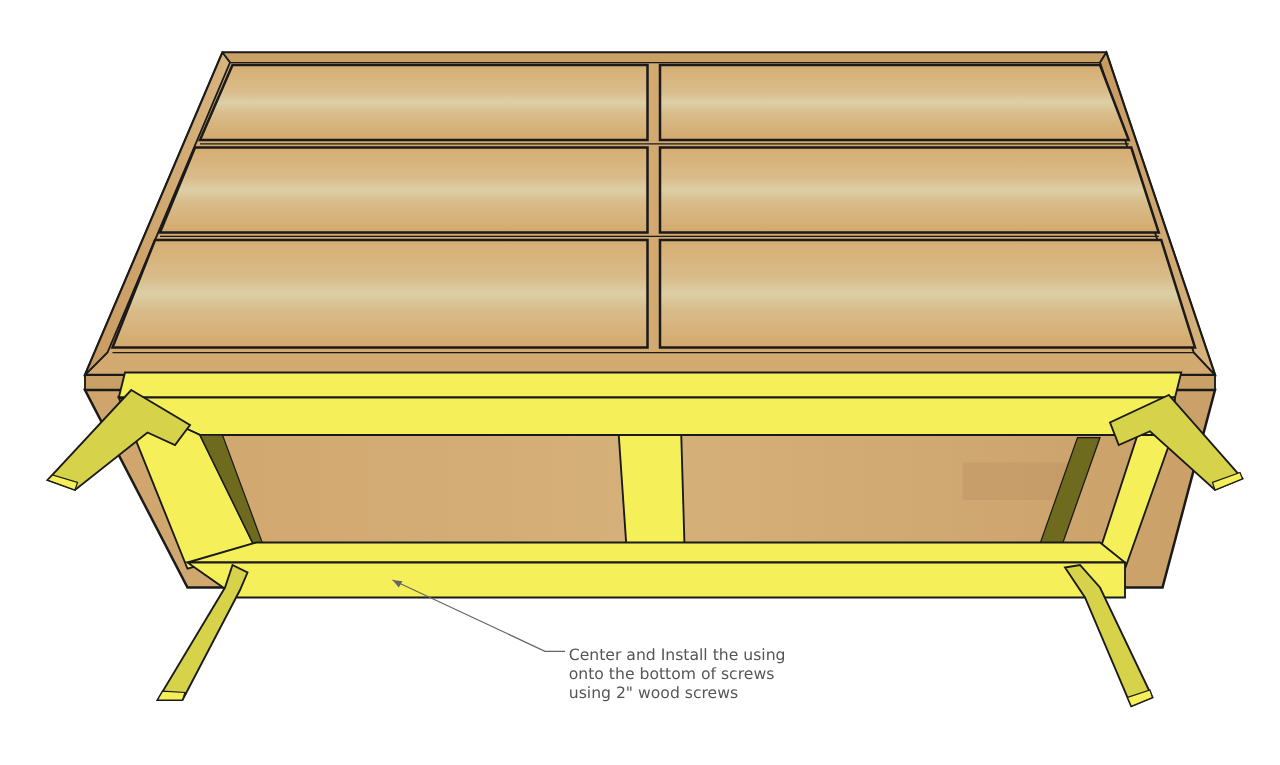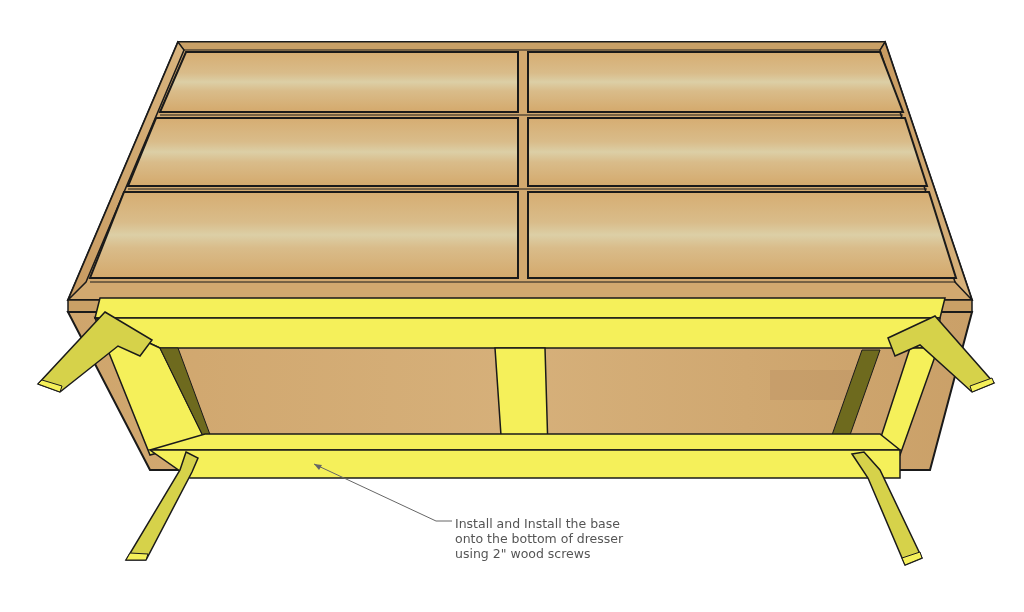--- a/index.html
+++ b/index.html
@@ -105,16 +105,16 @@
     </g>
   </g>
 
   <g>
     <polyline points="314,464 436,521 452,521" fill="none" stroke="#666666" stroke-width="1"></polyline>
     <polygon points="314,464 322,465 319,470" fill="#666666"></polygon>
   </g>
 </svg>
 
 <div class="callout">
-  <div>Install and Install the base</div>
-  <div>onto the bottom of dresser</div>
+  <div>Center and Install the using</div>
+  <div>onto the bottom of screws</div>
   <div>using 2" wood screws</div>
 </div>
 
 </body></html>

